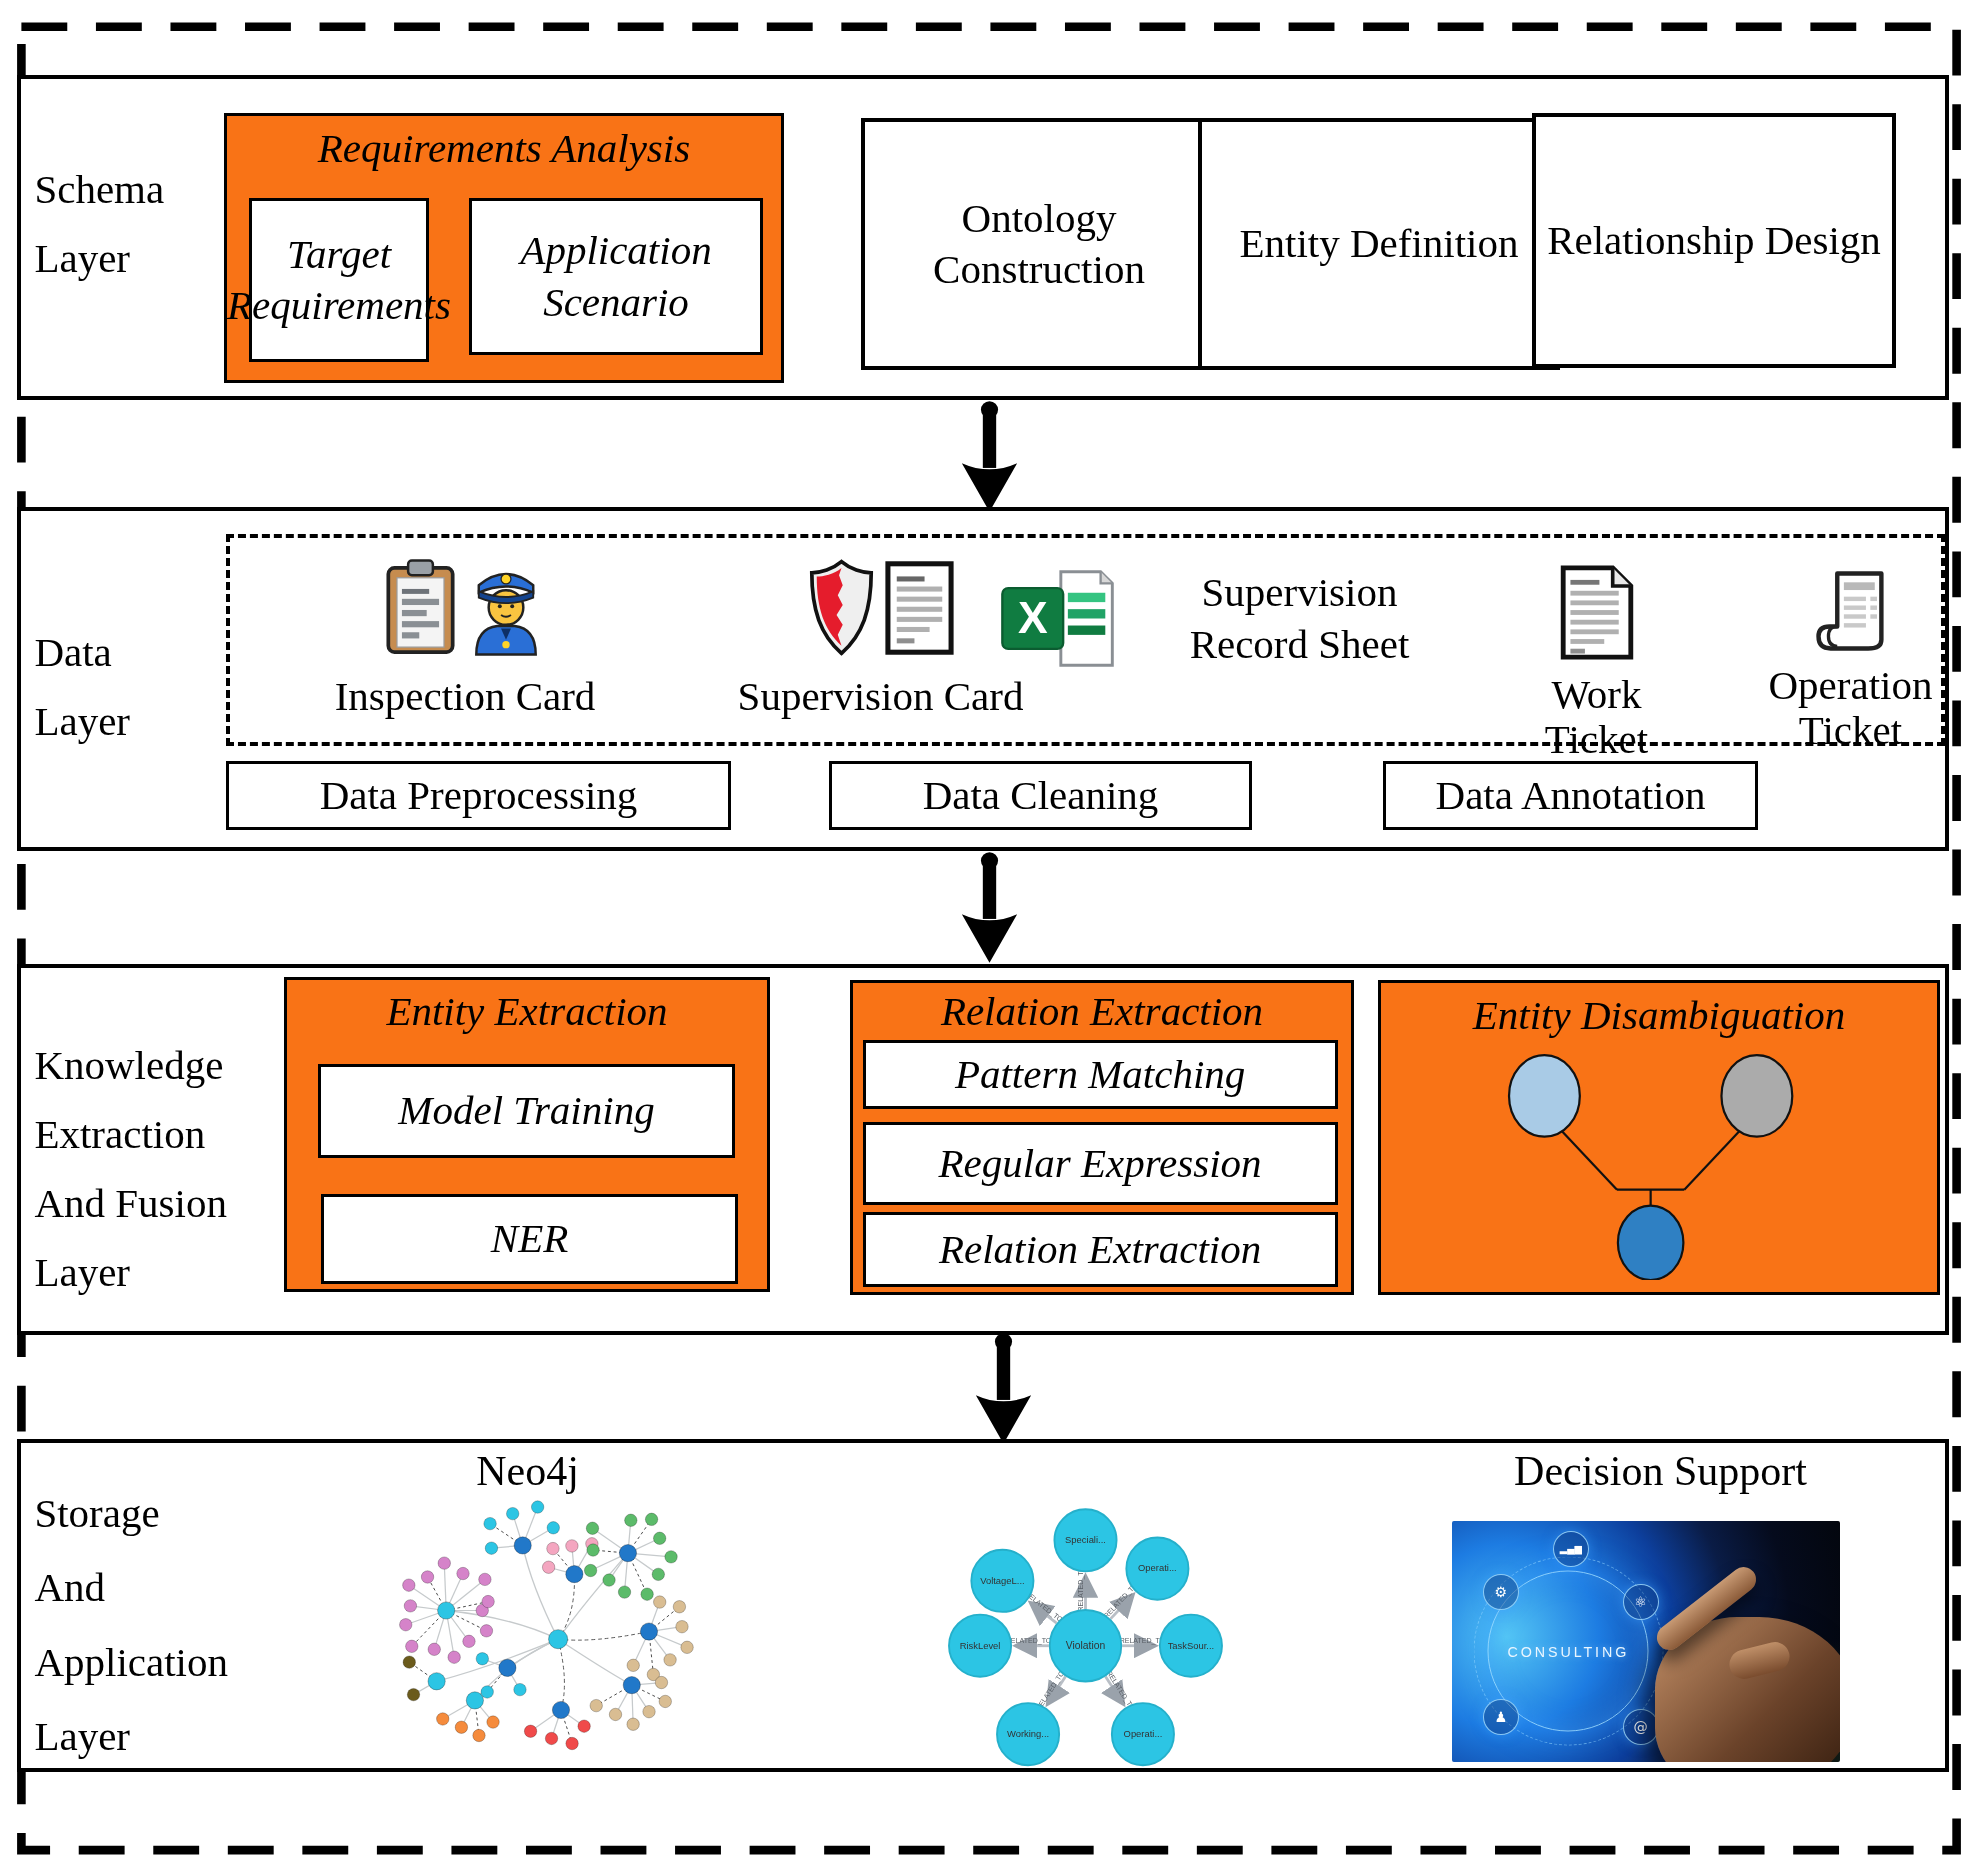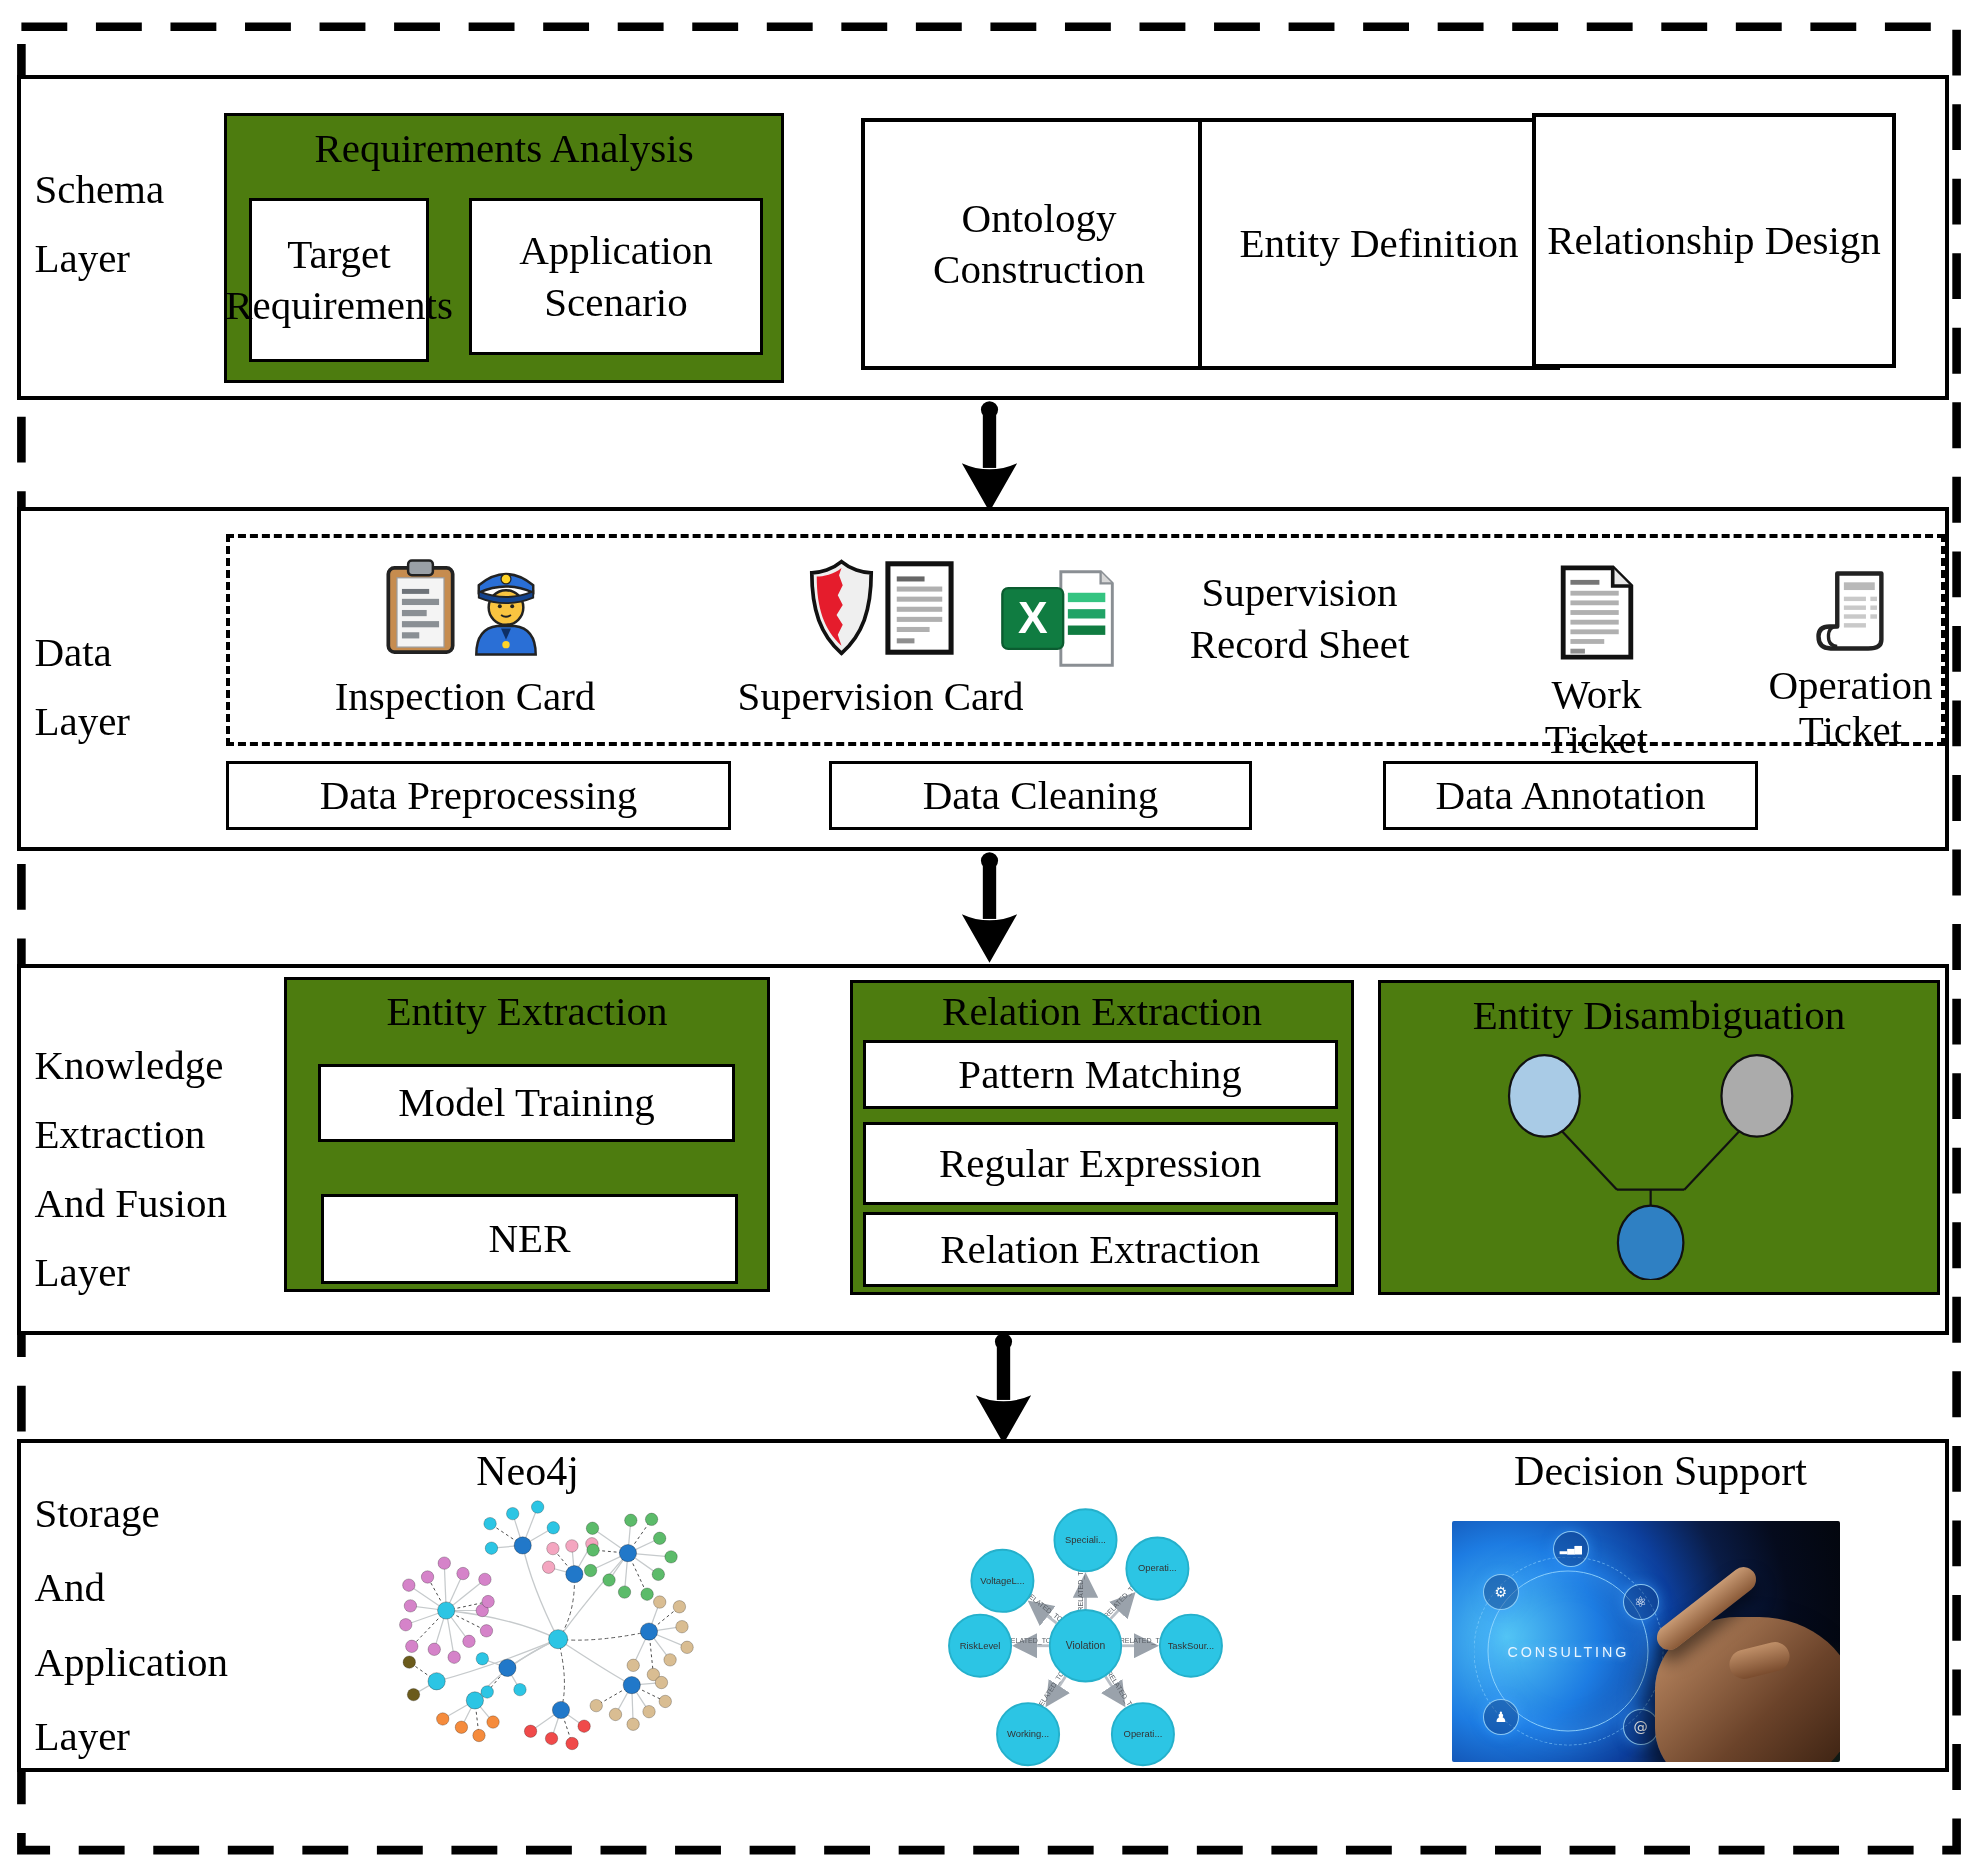--- a/index.html
+++ b/index.html
@@ -14,21 +14,21 @@
   #band-storage   { top:1439px; height:333px; }
 
   .layer-label { position:absolute; left:13.4px; font-size:41px; line-height:1.68; }
   .layer-label.tall { line-height:1.82; }
   .layer-label div { white-space:nowrap; }
 
   .box { position:absolute; border:3.8px solid #000; background:#fff;
          display:flex; align-items:center; justify-content:center;
          text-align:center; font-size:41px; line-height:1.25; }
   .box.thick { border-width:4.8px; }
-  .group { position:absolute; border:3.8px solid #000; background:#4d7c0f; }
+  .group { position:absolute; border:3.8px solid #000; background:#f97316;font-style:italic; }
   .group-title { text-align:center; font-size:41px; margin-top:7.6px; }
 
   .flow-arrow { position:absolute; width:61px; height:111px; }
 
   
   .dashed-box { position:absolute; border:4.8px dashed #000; background:transparent; }
   .source-item { position:absolute; display:flex; flex-direction:column; align-items:center; }
   .source-item .icons { display:flex; align-items:center; gap:7.6px; height:113px; }
   .source-label { font-size:41px; text-align:center; line-height:1.1; margin-top:9.6px; }
   .source-item.row { flex-direction:row; align-items:center; gap:25px; }
@@ -222,21 +222,21 @@
   <div class="band" id="band-knowledge">
     <div class="layer-label" style="top:63px;">
       <div>Knowledge</div>
       <div>Extraction</div>
       <div>And Fusion</div>
       <div>Layer</div>
     </div>
 
     <div class="group" style="left:263px; top:8.6px; width:486px; height:315px;">
       <div class="group-title">Entity Extraction</div>
-      <div class="box" style="left:31px; top:84px; width:417px; height:78px;">Model Training</div>
+      <div class="box" style="left:31px; top:84px; width:417px; height:94px;">Model Training</div>
       <div class="box" style="left:34px; top:214px; width:417px; height:90px;">NER</div>
     </div>
 
     <div class="group" style="left:829px; top:12.4px; width:504px; height:315px;">
       <div class="group-title" style="margin-top:3.8px;">Relation Extraction</div>
       <div class="box" style="left:9.6px; top:57px; width:475px; height:69px;">Pattern Matching</div>
       <div class="box" style="left:9.6px; top:139px; width:475px; height:83px;">Regular Expression</div>
       <div class="box" style="left:9.6px; top:229px; width:475px; height:75px;">Relation Extraction</div>
     </div>
 

